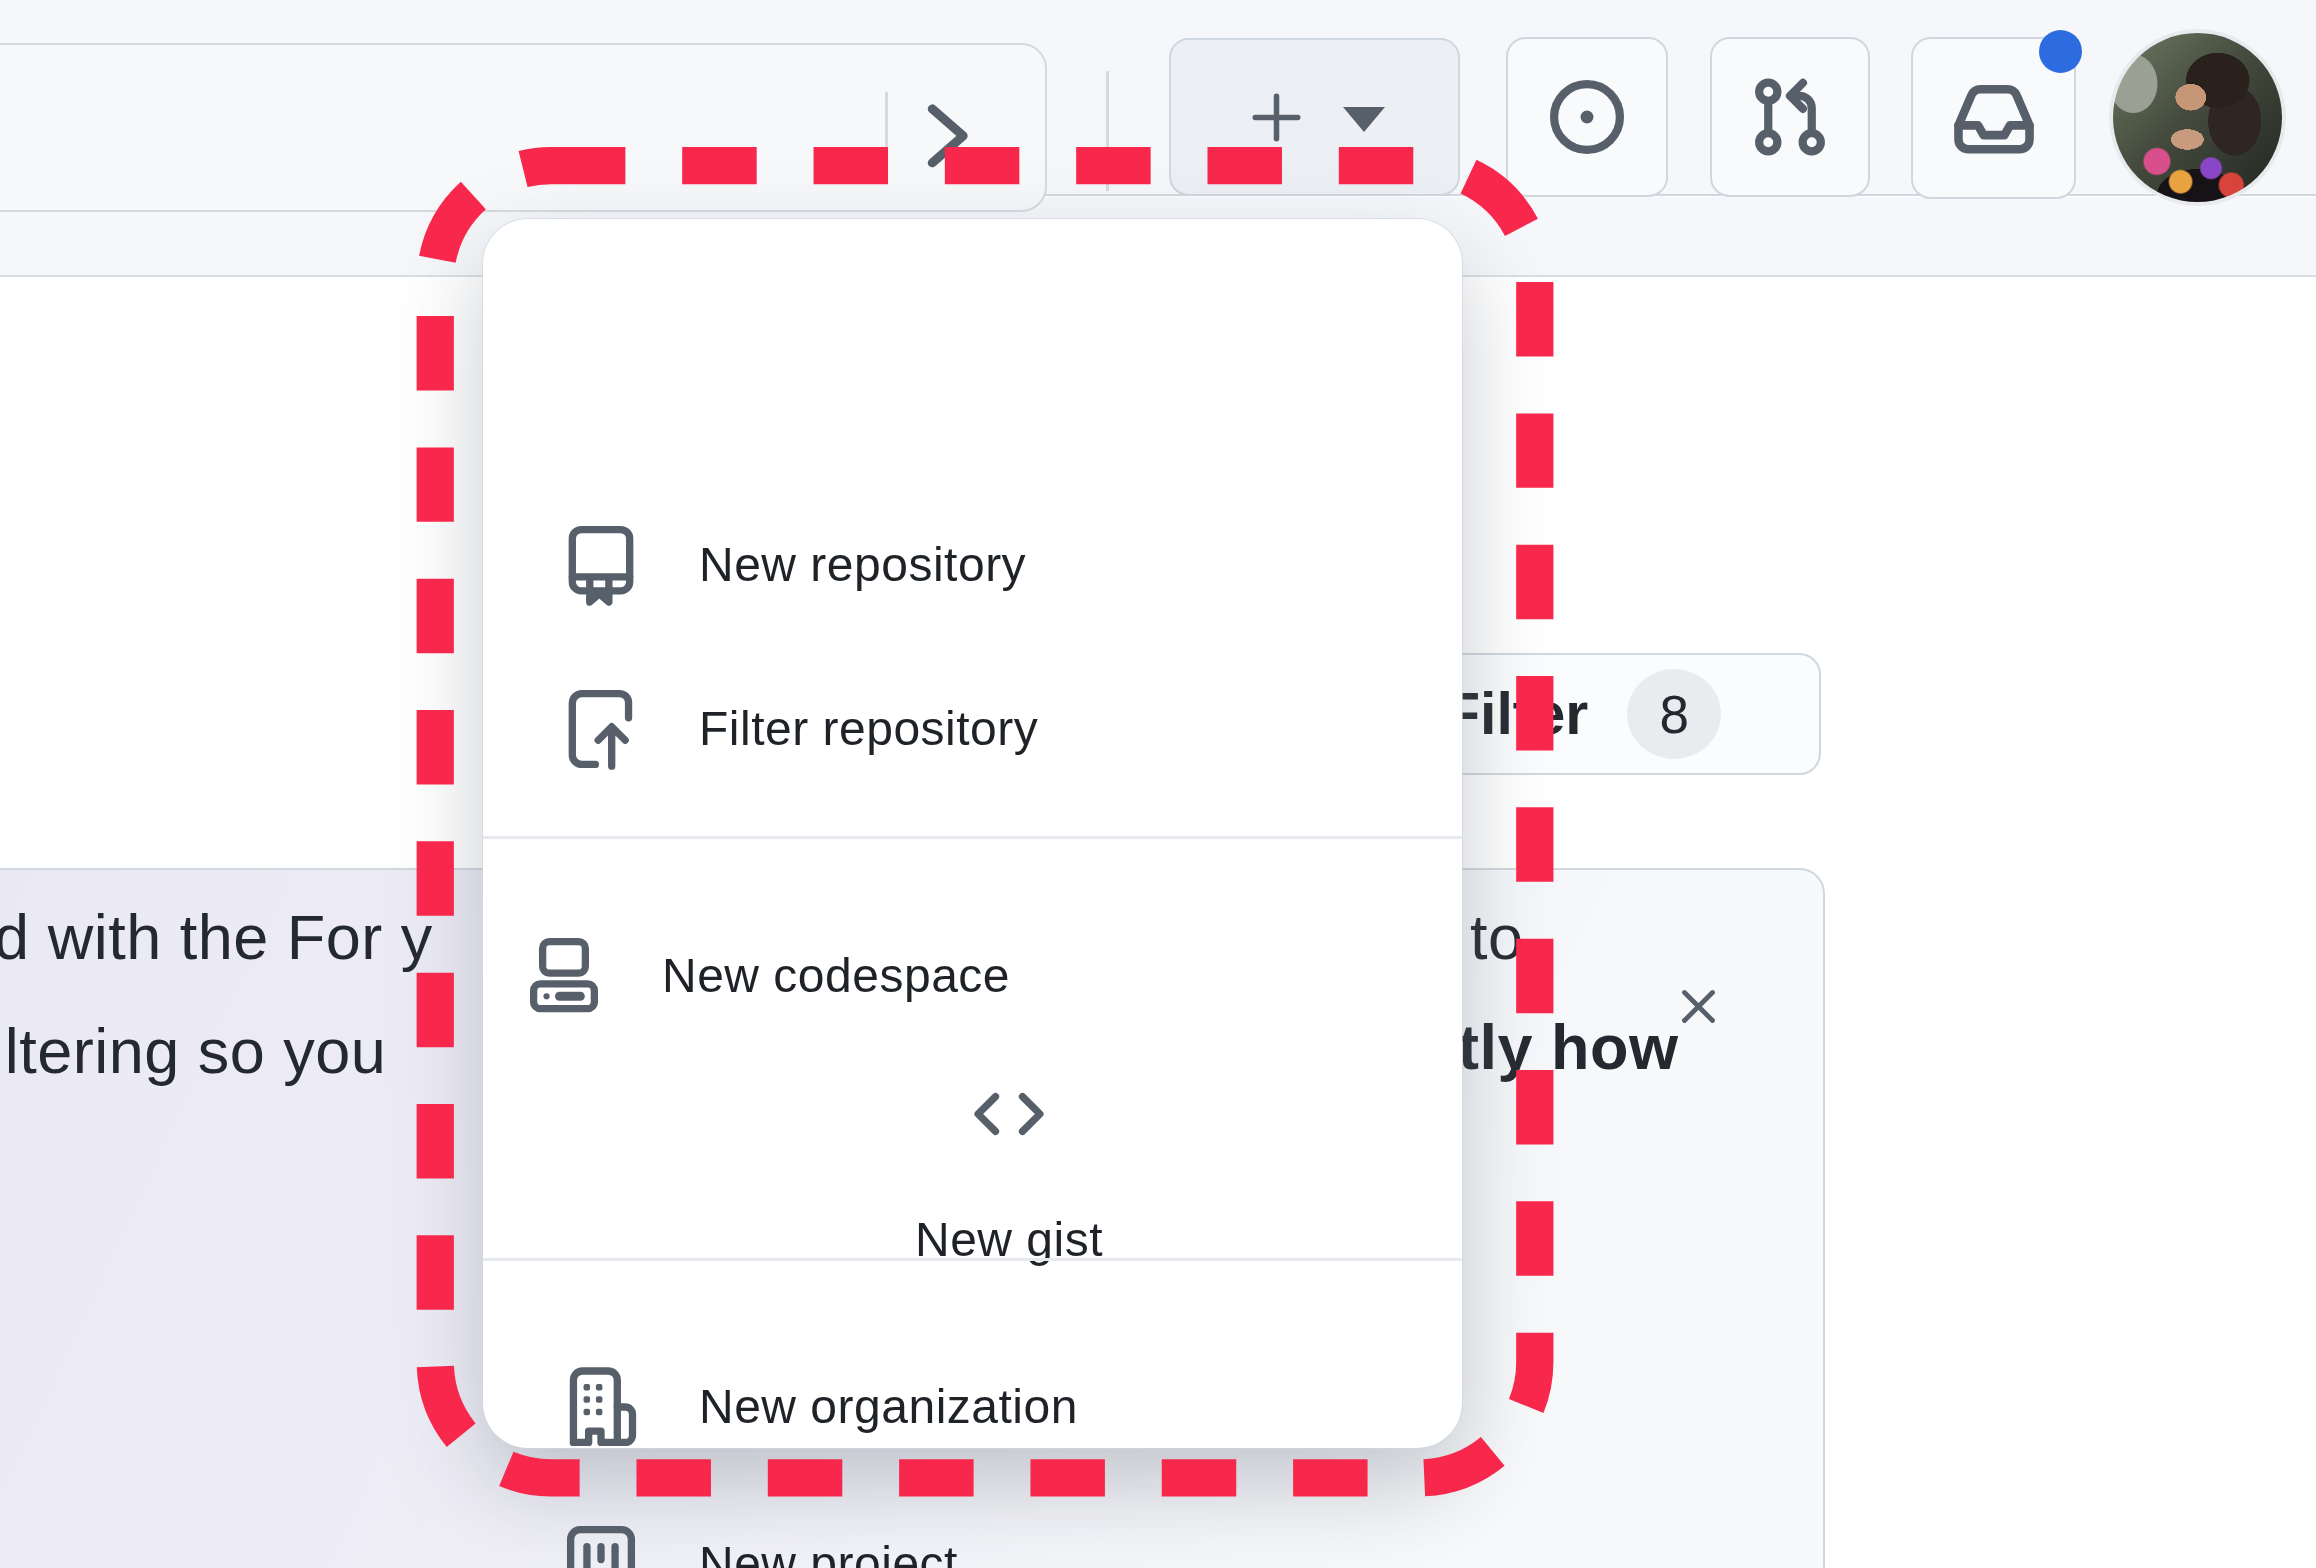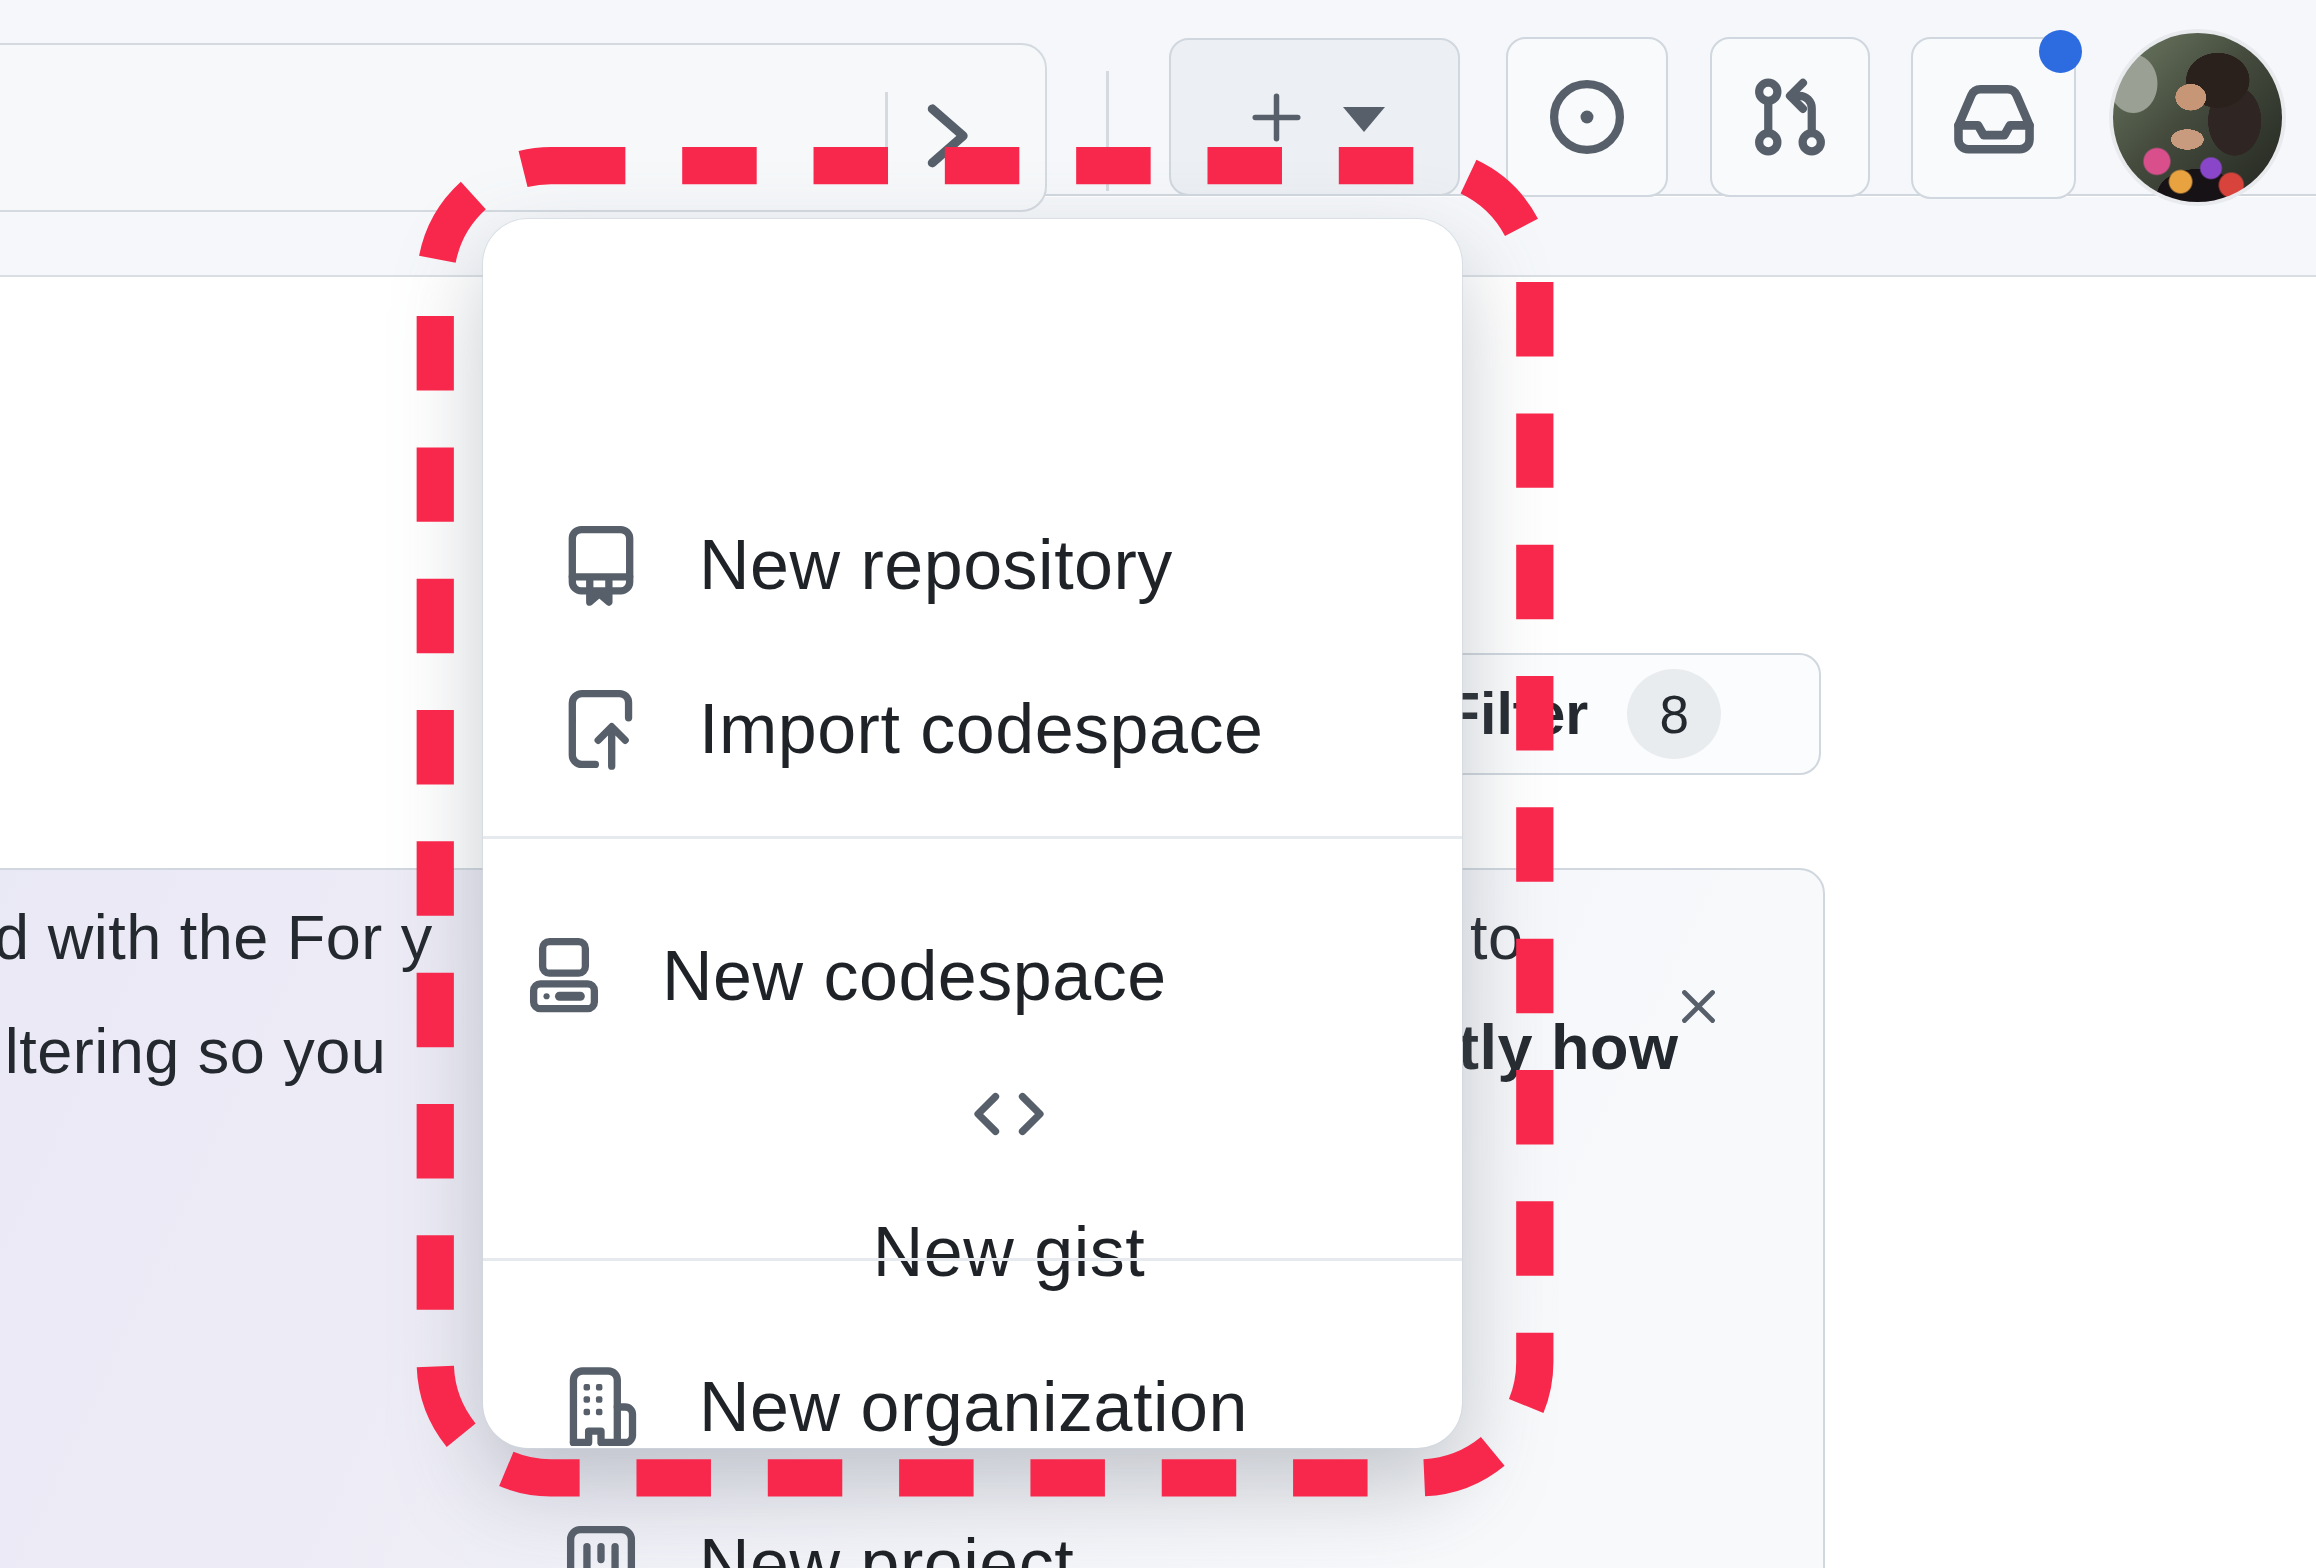--- a/index.html
+++ b/index.html
@@ -56,21 +56,21 @@
       display:flex;align-items:center;justify-content:flex-start;padding-left:31px;gap:39px;}
   .filter-label{font-size:59px;font-weight:700;color:#24292f;}
   .filter-pill{width:94px;height:90px;border-radius:50%;background:#e9ecef;display:flex;align-items:center;justify-content:center;
       font-size:53px;color:#24292f;}
 
   
   .menu{position:absolute;left:483px;top:219px;width:979px;height:1229px;background:#ffffff;border-radius:45px;
         box-shadow:0 0 0 1px rgba(208,215,222,.65), 0 39px 88px rgba(110,119,129,.38);}
   .menu-item{position:absolute;left:0;width:979px;height:147px;display:flex;align-items:center;padding-left:73px;box-sizing:border-box;gap:53px;}
   .menu-item .micon{width:90px;height:90px;flex:0 0 90px;color:#57606a;display:flex;align-items:center;justify-content:center;}
-  .menu-item .mlabel{font-size:70px;color:#1f2328;letter-spacing:0.5px;}
+  .menu-item .mlabel{font-size:48px;color:#1f2328;letter-spacing:0.5px;}
   .mi1{top:272px;} .mi2{top:436px;} .mi3{top:683px;padding-left:36px;} .mi4{top:850px;flex-direction:column;} .mi5{top:1114px;} .mi6{top:1271px;}
   .menu-divider{position:absolute;left:0;width:979px;height:2.9px;background:#e6eaef;}
   .mdiv1{top:617px;} .mdiv2{top:1039px;}
 
   
   .annotation{position:absolute;left:0;top:0;width:2316px;height:1568px;pointer-events:none;}
 </style>
 </head>
 <body>
 
@@ -153,21 +153,21 @@
       <span class="mlabel">New repository</span>
     </div>
 
     <div class="menu-item mi2">
       <span class="micon">
         <svg width="90" height="90" viewBox="0 0 16 16" fill="none" stroke="currentColor" stroke-width="1.3" stroke-linecap="round" stroke-linejoin="round">
           <path d="M12.9 6 V3.3 A1.6 1.6 0 0 0 11.3 1.7 H4.6 A1.7 1.7 0 0 0 2.9 3.4 V12.6 A1.7 1.7 0 0 0 4.6 14.3 H7"></path>
           <path d="M9.9 14.6 V7.8 M7.5 10 L9.9 7.6 L12.3 10"></path>
         </svg>
       </span>
-      <span class="mlabel">Import codespace</span>
+      <span class="mlabel">Filter repository</span>
     </div>
 
     <div class="menu-divider mdiv1"></div>
 
     <div class="menu-item mi3">
       <span class="micon">
         <svg width="90" height="90" viewBox="0 0 16 16" fill="none" stroke="currentColor" stroke-width="1.3" stroke-linecap="round" stroke-linejoin="round">
           <rect x="4.2" y="1.9" width="7.6" height="5.6" rx="1.2"></rect>
           <rect x="2.6" y="9.4" width="10.8" height="4.4" rx="1.2"></rect>
           <circle cx="4.9" cy="11.6" r="0.55" fill="currentColor" stroke="none"></circle>

